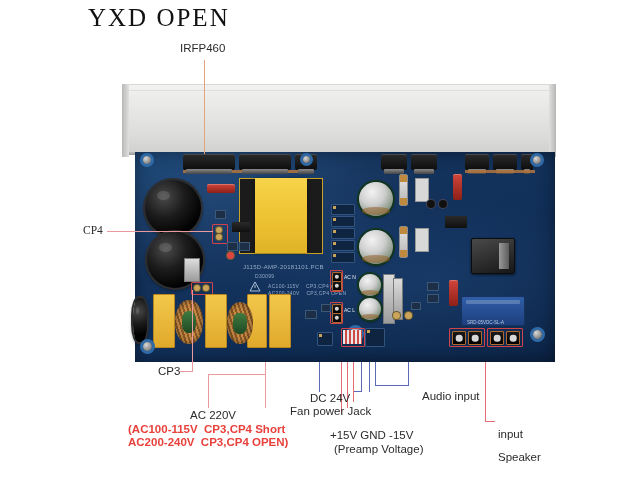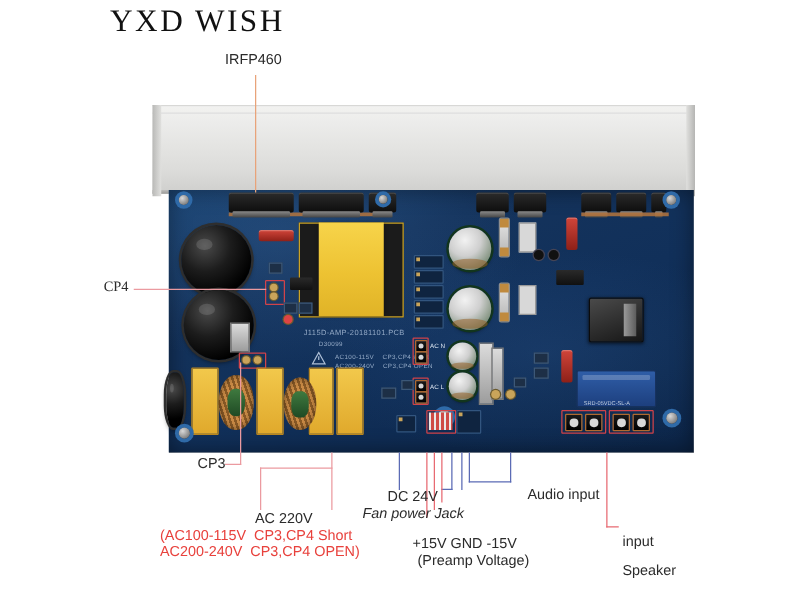--- a/index.html
+++ b/index.html
@@ -6,21 +6,21 @@
   body{width:640px;height:480px;overflow:hidden;position:relative;
        font-family:"Liberation Sans",sans-serif;}
   #stage{position:relative;width:640px;height:480px;background:#ffffff;}
 
   
   .title{position:absolute;left:88px;top:4px;font-family:"Liberation Serif",serif;
          font-size:25px;letter-spacing:2px;color:#111;white-space:pre;}
 
   
   .anno{position:absolute;font-size:11.5px;color:#2b2b2b;white-space:pre;line-height:12.5px;}
-  .anno.red{color:#e8413c;}
+  .anno.red{color:#e8413c;font-weight:bold;}
 
   
   .ln{position:absolute;background:#e8a37a;}
   .ln.pink{background:#eb9aa0;}
   .ln.blue{background:#5b6bb5;}
   .ln.rose{background:#e86a72;}
 
   
   .heatsink{position:absolute;left:122px;top:84px;width:434px;height:70px;
     background:linear-gradient(180deg,#f2f2f0 0%,#ececeb 18%,#e4e4e2 46%,#dcdcda 72%,#cfcfcd 100%);
@@ -102,21 +102,21 @@
   .hdr i{position:absolute;left:1px;top:1px;width:3px;height:3px;background:#c9a45a;display:block;}
   .conn{position:absolute;background:linear-gradient(180deg,#dcdcdc,#9c9c9c);border:1px solid #7a7a7a;}
   .rainbow{position:absolute;background:repeating-linear-gradient(90deg,
      #e9e9e9 0 2px,#cf4b45 2px 4px,#e9e9e9 4px 6px,#cf4b45 6px 8px);}
 </style>
 </head>
 <body>
 
 <div id="stage">
 
-  <div class="title">YXD WISH</div>
+  <div class="title">YXD OPEN</div>
 
   <div class="heatsink"></div>
   <div class="hs-left"></div>
   <div class="hs-right"></div>
 
   <div class="pcb">
 
     <div class="striprow">
       <div class="cuband" style="left:48px;top:18px;width:120px;"></div>
       <div class="mos" style="left:48px;width:52px;">
@@ -325,26 +325,26 @@
 
   <div class="ln rose" style="left:485px;top:362px;width:1px;height:60px;"></div>
   <div class="ln rose" style="left:485px;top:421px;width:10px;height:1px;"></div>
 
   <div class="anno" style="left:180px;top:42px;">IRFP460</div>
 
   <div class="anno" style="left:83px;top:224px;font-family:Liberation Serif, serif;">CP4</div>
 
   <div class="anno" style="left:158px;top:365px;">CP3</div>
 
-  <div class="anno" style="left:204px;top:409px;">AC 220V</div>
+  <div class="anno" style="left:190px;top:409px;">AC 220V</div>
   <div class="anno red" style="left:128px;top:423px;">(AC100-115V  CP3,CP4 Short</div>
   <div class="anno red" style="left:128px;top:436px;">AC200-240V  CP3,CP4 OPEN)</div>
 
   <div class="anno" style="left:310px;top:392px;">DC 24V</div>
-  <div class="anno" style="left:290px;top:405px;font-style:italic;">Fan power Jack</div>
+  <div class="anno" style="left:290px;top:405px;">Fan power Jack</div>
 
   <div class="anno" style="left:330px;top:429px;">+15V GND -15V</div>
   <div class="anno" style="left:334px;top:443px;">(Preamp Voltage)</div>
 
   <div class="anno" style="left:398px;top:390px;margin-left:24px;">Audio input</div>
 
   <div class="anno" style="left:498px;top:415px;margin-top:36px;">Speaker</div>
   <div class="anno" style="left:498px;top:428px;">input</div>
 
 </div>

